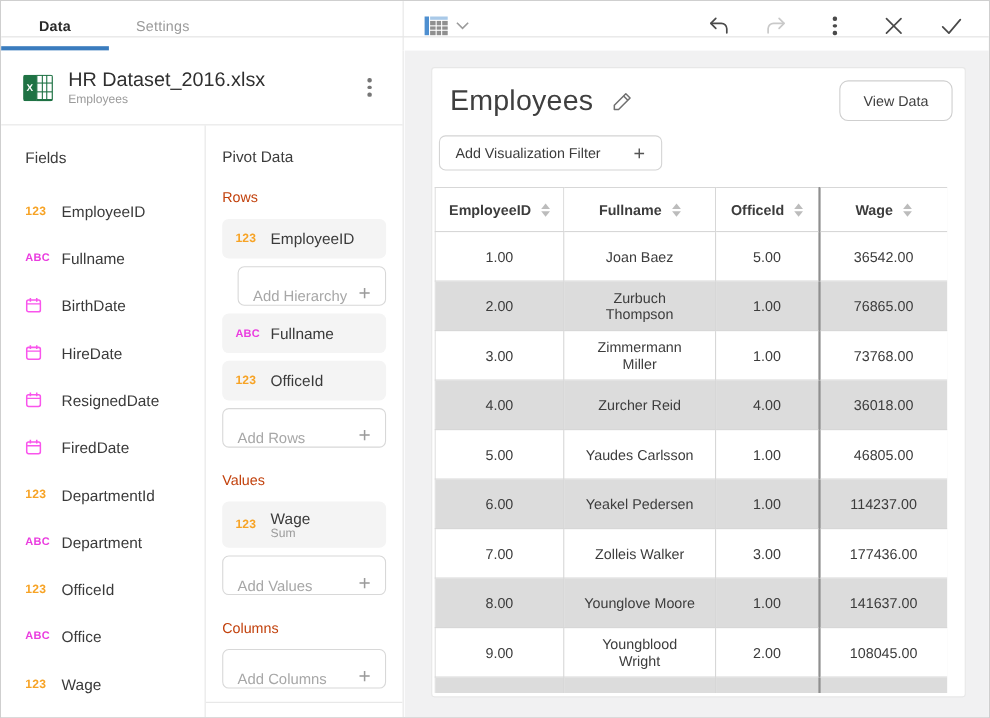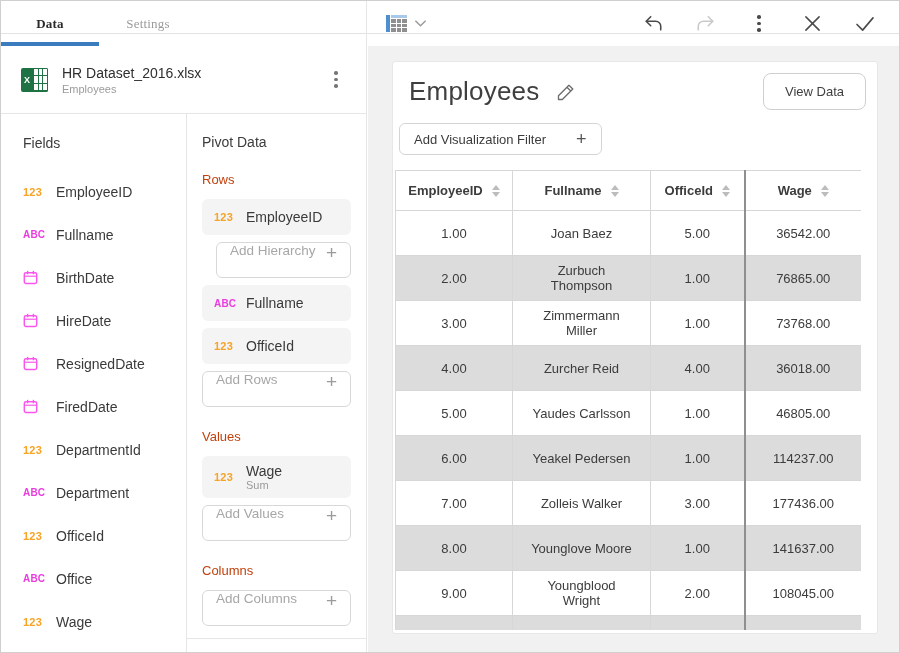--- a/index.html
+++ b/index.html
@@ -1,20 +1,20 @@
 <!DOCTYPE html>
 <html><head>
 <meta charset="utf-8">
 <style>
   * { margin:0; padding:0; box-sizing:border-box; }
   html,body { width:900px; height:653px; font-family:"Liberation Sans", sans-serif; background:#fff; }
   .app { position:relative; width:900px; height:653px; border:1px solid #cfcfcf; overflow:hidden; background:#fff; }
 
   
-  .topbar { position:absolute; top:0; left:0; right:0; height:33px; background:#fff; border-bottom:1px solid #e2e2e2;font-family:Liberation Serif, serif; }
+  .topbar { position:absolute; top:0; left:0; right:0; height:33px; background:#fff; border-bottom:1px solid #e2e2e2; }
   .tabs { position:absolute; left:0; top:0; width:366px; height:45px; border-right:1px solid #e6e6e6; display:flex; }
   .tab { width:98px; height:45px; display:flex; align-items:center; justify-content:center; font-size:13px; color:#9b9b9b; cursor:pointer; position:relative; letter-spacing:.2px; }
   .tab.active { color:#2b2b2b; font-weight:bold; }
   .tab.active::after { content:""; position:absolute; left:0; right:0; bottom:0; height:4px; background:#3a7cbe; }
   .toolbar { position:absolute; left:367px; right:0; top:0; height:45px; display:flex; align-items:center; padding:0 24px 0 18px; }
   .viz-picker { display:flex; align-items:center; gap:7px; cursor:pointer; }
   .pg-icon { position:relative; width:21px; height:17px; }
   .pg-left { position:absolute; left:0; top:0; width:4px; height:100%; background:#4e8fd0; }
   .pg-top { position:absolute; left:5px; top:0; right:0; height:3px; background:#a9c9e8; }
   .pg-cells { position:absolute; left:5px; top:4px; right:0; bottom:0; display:grid; grid-template-columns:repeat(3,1fr); grid-template-rows:repeat(3,1fr); gap:1px; }
@@ -25,21 +25,21 @@
   .kebab i { width:3.5px; height:3.5px; border-radius:50%; background:#4a4a4a; display:block; }
 
   
   .leftpane { position:absolute; top:45px; left:0; width:366px; bottom:0; background:#fff; border-right:1px solid #e6e6e6; }
   .file-section { height:68px; border-bottom:1px solid #e6e6e6; display:flex; align-items:center; padding:0 20px; }
   .xls { display:flex; width:27px; height:24px; border-radius:2px; overflow:hidden; flex:none; }
   .xls-x { width:12px; background:#1f7244; color:#fff; font-size:9px; font-weight:bold; display:flex; align-items:center; justify-content:center; }
   .xls-grid { flex:1; display:grid; grid-template-columns:repeat(3,1fr); grid-template-rows:repeat(3,1fr); gap:1px; background:#1f7244; border:1px solid #1f7244; }
   .xls-grid div { background:#fff; }
   .file-meta { margin-left:14px; }
-  .file-title { font-size:14px; color:#2f2f2f; }
+  .file-title { font-size:18px; color:#2f2f2f; }
   .file-sub { font-size:11px; color:#9b9b9b; margin-top:2px; }
   .file-kebab { margin-left:auto; }
   .file-kebab i { background:#767676; }
 
   .panels { position:absolute; top:68px; left:0; right:0; bottom:0; display:flex; }
   .fields-col { width:186px; border-right:1px solid #e6e6e6; padding:21px 0 0 22px; overflow:hidden; }
   .pivot-col { flex:1; padding:20px 15px 0 15px; overflow:hidden; }
   .pane-title { font-size:14px; color:#3c3c3c; font-weight:500; }
   .fields-col .pane-title { margin-bottom:19px; }
   .field-item { height:43px; display:flex; align-items:center; gap:11px; cursor:grab; }
@@ -48,21 +48,21 @@
   .t-abc { color:#ea3cdf; font-size:10px; font-weight:bold; letter-spacing:.2px; }
   .field-label { font-size:14px; color:#3a3a3a; }
 
   .sec-label { font-size:13px; color:#c2410c; margin:22px 0 12px; }
   .chip { background:#f4f4f4; border-radius:6px; height:36px; display:flex; align-items:center; gap:10px; padding:0 12px; margin-top:7px; cursor:grab; }
   .chip:first-of-type { margin-top:0; }
   .chip .field-label { font-size:14px; }
   .chip.tall { height:42px; }
   .chip-2line .sub { font-size:11px; color:#9b9b9b; margin-top:1px; }
   .chip-2line .field-label { line-height:14px; }
-  .add-box { height:36px; border:1px solid #d8d8d8; border-radius:6px; display:flex; align-items:flex-start; justify-content:space-between; padding:0 13px; margin-top:7px; color:#a7a7a7; font-size:13.5px; cursor:pointer; background:#fff; }
+  .add-box { height:36px; border:1px solid #d8d8d8; border-radius:6px; display:flex; align-items:flex-end; justify-content:space-between; padding:0 13px; margin-top:7px; color:#a7a7a7; font-size:13.5px; cursor:pointer; background:#fff; }
   .add-box .plus { color:#9b9b9b; font-size:19px; font-weight:300; line-height:1; }
   .add-box.indent { margin-left:14px; }
   .pivot-divider { height:1px; background:#e6e6e6; margin:12px -15px 0; }
 
   
   .main { position:absolute; top:45px; left:367px; right:0; bottom:0; background:#f1f1f2; }
   .card { position:absolute; left:24px; top:15px; width:486px; height:573px; background:#fff; border:1px solid #e7e7e7; border-radius:3px; overflow:hidden; }
   .card-header { display:flex; align-items:center; padding:11px 11px 0 16px; }
   .viz-title { font-size:26px; color:#3f3f3f; font-weight:500; letter-spacing:.2px; }
   .edit-ic { margin-left:16px; cursor:pointer; display:flex; }

